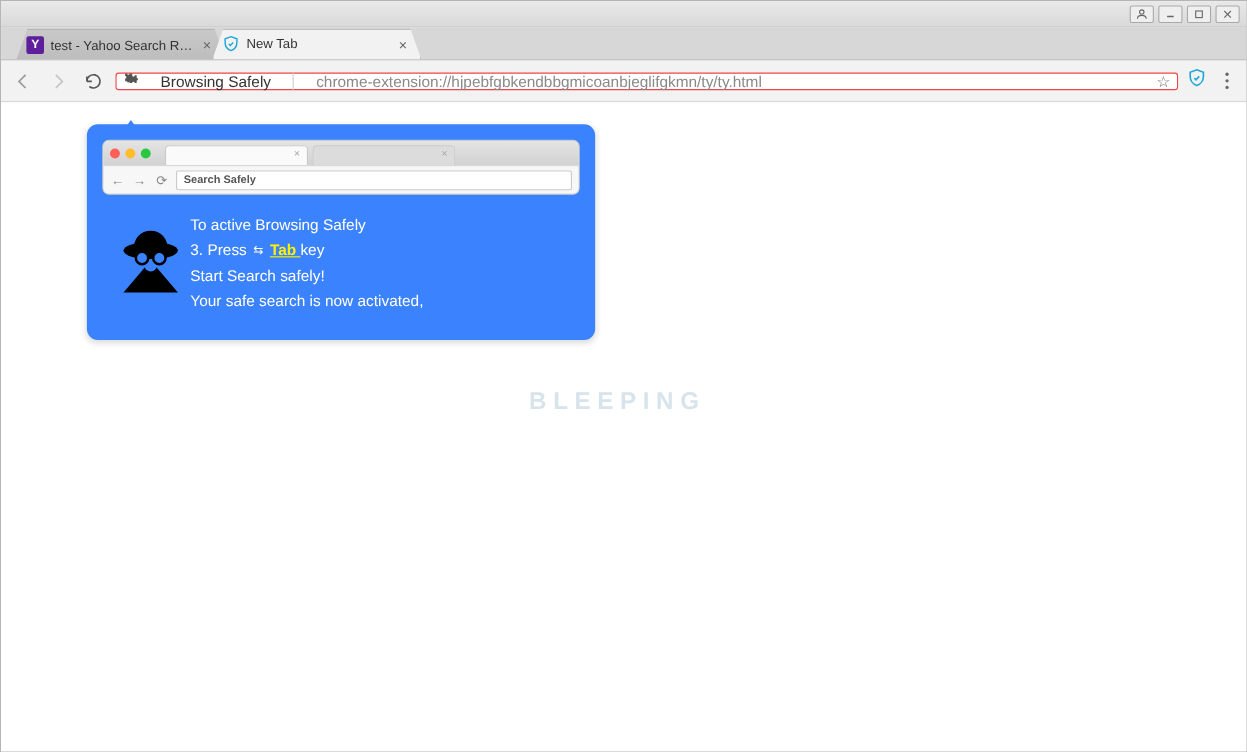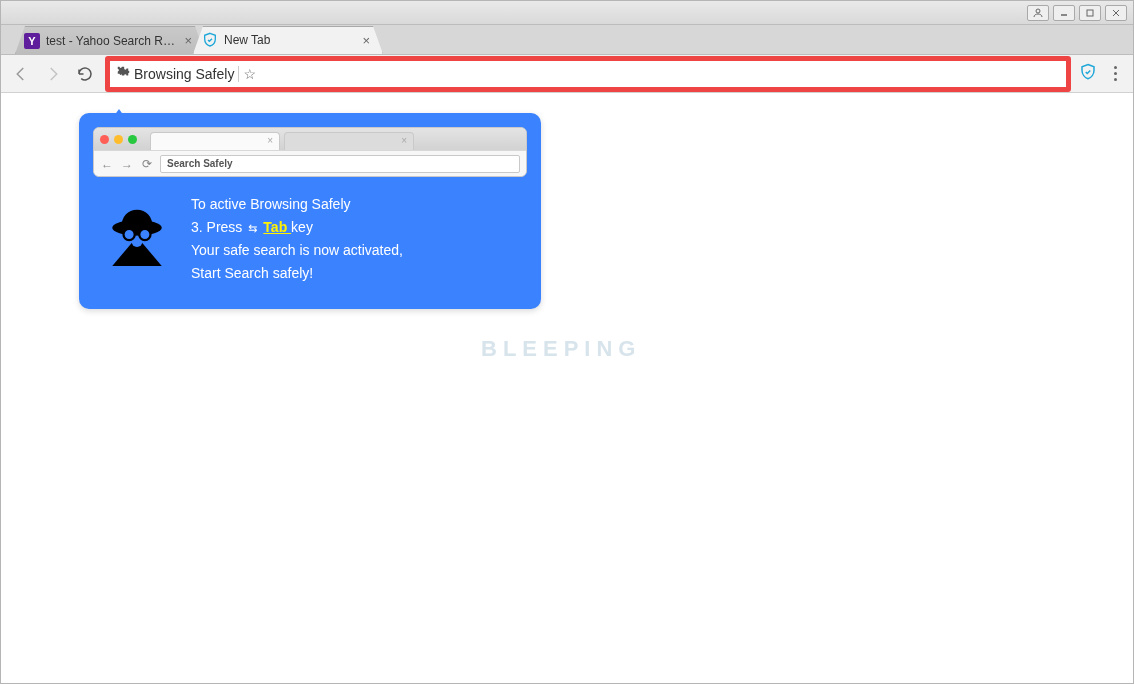--- a/index.html
+++ b/index.html
@@ -11,21 +11,21 @@
 .tab { position:relative; height:28px; min-width:190px; padding:0 26px 0 8px; margin-right:-12px; display:flex; align-items:center; gap:6px; font-size:12px; color:#333; clip-path:polygon(10px 0,calc(100% - 10px) 0,100% 100%,0 100%); }
 .tab.inactive { background:linear-gradient(#c9c9c9,#bdbdbd); border:1px solid #a9a9a9; border-bottom:none; }
 .tab.active { background:#f2f2f2; border:1px solid #a9a9a9; border-bottom:1px solid #f2f2f2; z-index:2;text-align:right; }
 .tab .favicon { width:16px; height:16px; display:flex; align-items:center; justify-content:center; border-radius:2px; }
 .tab .yfav { background:#5f1e9c; color:#fff; font-weight:bold; font-size:11px; }
 .tab .close { position:absolute; right:12px; font-size:13px; color:#666; cursor:pointer; }
 .tab .title { white-space:nowrap; overflow:hidden; text-overflow:ellipsis; max-width:130px; }
 .toolbar { height:38px; background:#f2f2f2; border-bottom:1px solid #d1d1d1; display:flex; align-items:center; padding:0 8px; gap:8px; }
 .navbtn { width:24px; height:24px; display:flex; align-items:center; justify-content:center; color:#888; cursor:pointer; border-radius:50%; }
 .navbtn.enabled { color:#555; }
-.omnibox { flex:1; height:36px; background:#fff; border:5px solid #ef4444; border-radius:3px; display:flex; align-items:center; padding:0 6px; gap:4px; font-size:14px; }
+.omnibox { flex:1; height:16px; background:#fff; border:1px solid #ef4444; border-radius:3px; display:flex; align-items:center; padding:0 6px; gap:20px; font-size:14px; }
 .omnibox .puzzle { color:#555; }
 .omnibox .extname { color:#333; }
 .omnibox .sep { width:1px; height:16px; background:#ccc; }
 .omnibox .url { color:#8a8a8a; flex:1; white-space:nowrap; overflow:hidden; }
 .omnibox .star { color:#666; cursor:pointer; }
 .shield-ico { width:18px; height:18px; cursor:pointer; }
 .menu-dots { width:20px; height:24px; display:flex; flex-direction:column; align-items:center; justify-content:center; gap:3px; cursor:pointer; }
 .menu-dots span { width:3px; height:3px; background:#666; border-radius:50%; }
 .content { flex:1; background:#fff; position:relative; }
 
@@ -36,27 +36,27 @@
 .dot { width:9px; height:9px; border-radius:50%; }
 .dot.r{background:#ff5f57}.dot.y{background:#ffbd2e}.dot.g{background:#28c940}
 .mocktabs { flex:1; display:flex; align-items:flex-end; height:22px; margin-left:8px; }
 .mocktab { position:relative; height:18px; width:130px; background:#fafafa; border:1px solid #c9c9c9; border-bottom:none; border-radius:4px 4px 0 0; margin-right:4px; }
 .mocktab.second { background:#dcdcdc; }
 .mocktab .mclose { position:absolute; right:6px; top:2px; font-size:10px; color:#aaa; }
 .mockbar { height:26px; background:#f7f7f7; display:flex; align-items:center; padding:0 6px; gap:6px; border-top:1px solid #d8d8d8; }
 .mbtn { width:14px; height:14px; color:#888; font-size:12px; display:flex; align-items:center; justify-content:center; }
 .minput { flex:1; height:18px; background:#fff; border:1px solid #c9c9c9; border-radius:2px; font-size:10px; font-weight:bold; color:#555; padding:0 6px; display:flex; align-items:center; }
 
-.instructions { display:flex; gap:18px; padding:16px 8px 4px 8px; }
+.instructions { display:flex; padding:16px 8px 4px 8px; }
 .spy-icon { width:72px; height:72px; flex-shrink:0; margin-top:10px; }
 .instr-text { font-size:14px; line-height:1.65; }
 .instr-text .hl { color:#fff200; font-weight:bold; text-decoration:underline; }
 .tabkey { display:inline-block; font-size:11px; vertical-align:middle; margin:0 2px; }
 
-.watermark { position:absolute; left:480px; top:244px; color:#d8e4ec; font-size:22px; font-weight:600; letter-spacing:6px; line-height:1.1; font-family:Arial,sans-serif; pointer-events:none; }
+.watermark { position:absolute; left:480px; top:260px; color:#d8e4ec; font-size:22px; font-weight:600; letter-spacing:6px; line-height:1.1; font-family:Arial,sans-serif; pointer-events:none; }
 </style>
 </head>
 <body>
 
 <div class="window">
   <div class="titlebar">
     <div class="tbtn">
       <svg width="10" height="10" viewBox="0 0 10 10">
           <circle cx="5" cy="3" r="2" fill="none" stroke="#666"></circle>
           <path d="M1 9c0-2 2-3 4-3s4 1 4 3" fill="none" stroke="#666"></path>
@@ -115,20 +115,21 @@
         </svg>
     </div>
     <div class="omnibox">
       <span class="puzzle">
         <svg width="14" height="14" viewBox="0 0 24 24">
             <path d="M10 3h4v3a2 2 0 1 0 4 0h3v4a2 2 0 1 1 0 4v4h-3a2 2 0 1 0-4 0h-4v-3a2 2 0 1 1-4 0H3v-4a2 2 0 1 0 0-4V3h3a2 2 0 1 0 4 0z" fill="#555"></path>
           </svg>
       </span>
       <span class="extname">Browsing Safely</span>
       <span class="sep"></span>
+      <span class="url">chrome-extension://hjpebfgbkendbbgmicoanbjeglifgkmn/ty/ty.html</span>
       <span class="star">☆</span>
     </div>
     <span>
       <svg class="shield-ico" viewBox="0 0 24 24">
           <path d="M12 2l8 3v5c0 5-3.5 9.5-8 11-4.5-1.5-8-6-8-11V5l8-3z" fill="none" stroke="#1fa7d8" stroke-width="2"></path>
           <path d="M9 12l2 2 4-4" fill="none" stroke="#1fa7d8" stroke-width="2"></path>
         </svg>
     </span>
     <div class="menu-dots">
         <span></span>
@@ -168,22 +169,22 @@
           <circle cx="32" cy="34" r="5" fill="#3b82ff"></circle>
           <circle cx="25" cy="28" r="5" fill="#3b82ff" stroke="#000" stroke-width="2"></circle>
           <circle cx="39" cy="28" r="5" fill="#3b82ff" stroke="#000" stroke-width="2"></circle>
         </svg>
         <div class="instr-text">
           <div>To active Browsing Safely</div>
           <div>
             <span>3. Press </span><span class="tabkey">⇆</span>
             <span class="hl">Tab </span><span>key</span>
           </div>
+          <div>Start Search safely!</div>
           <div>Your safe search is now activated,</div>
-          <div>Start Search safely!</div>
         </div>
       </div>
     </div>
 
     <div class="watermark">
       <div>BLEEPING</div>
     </div>
   </div>
 </div>
 

